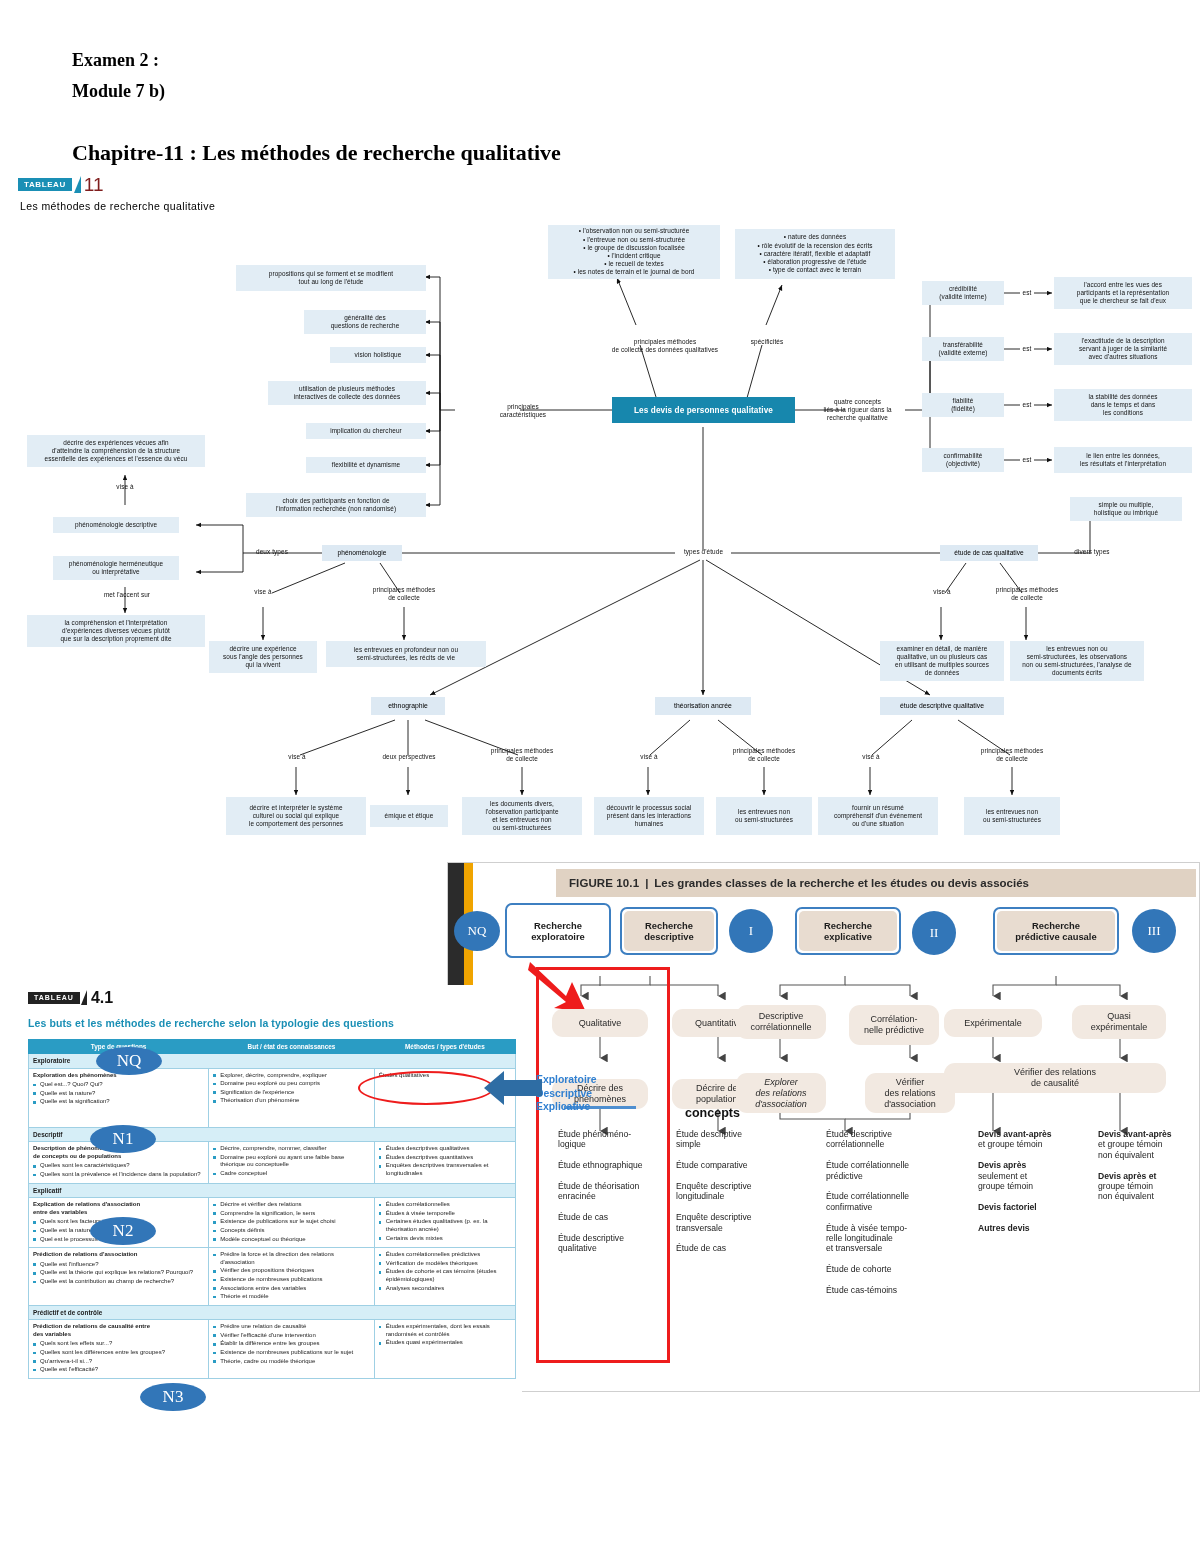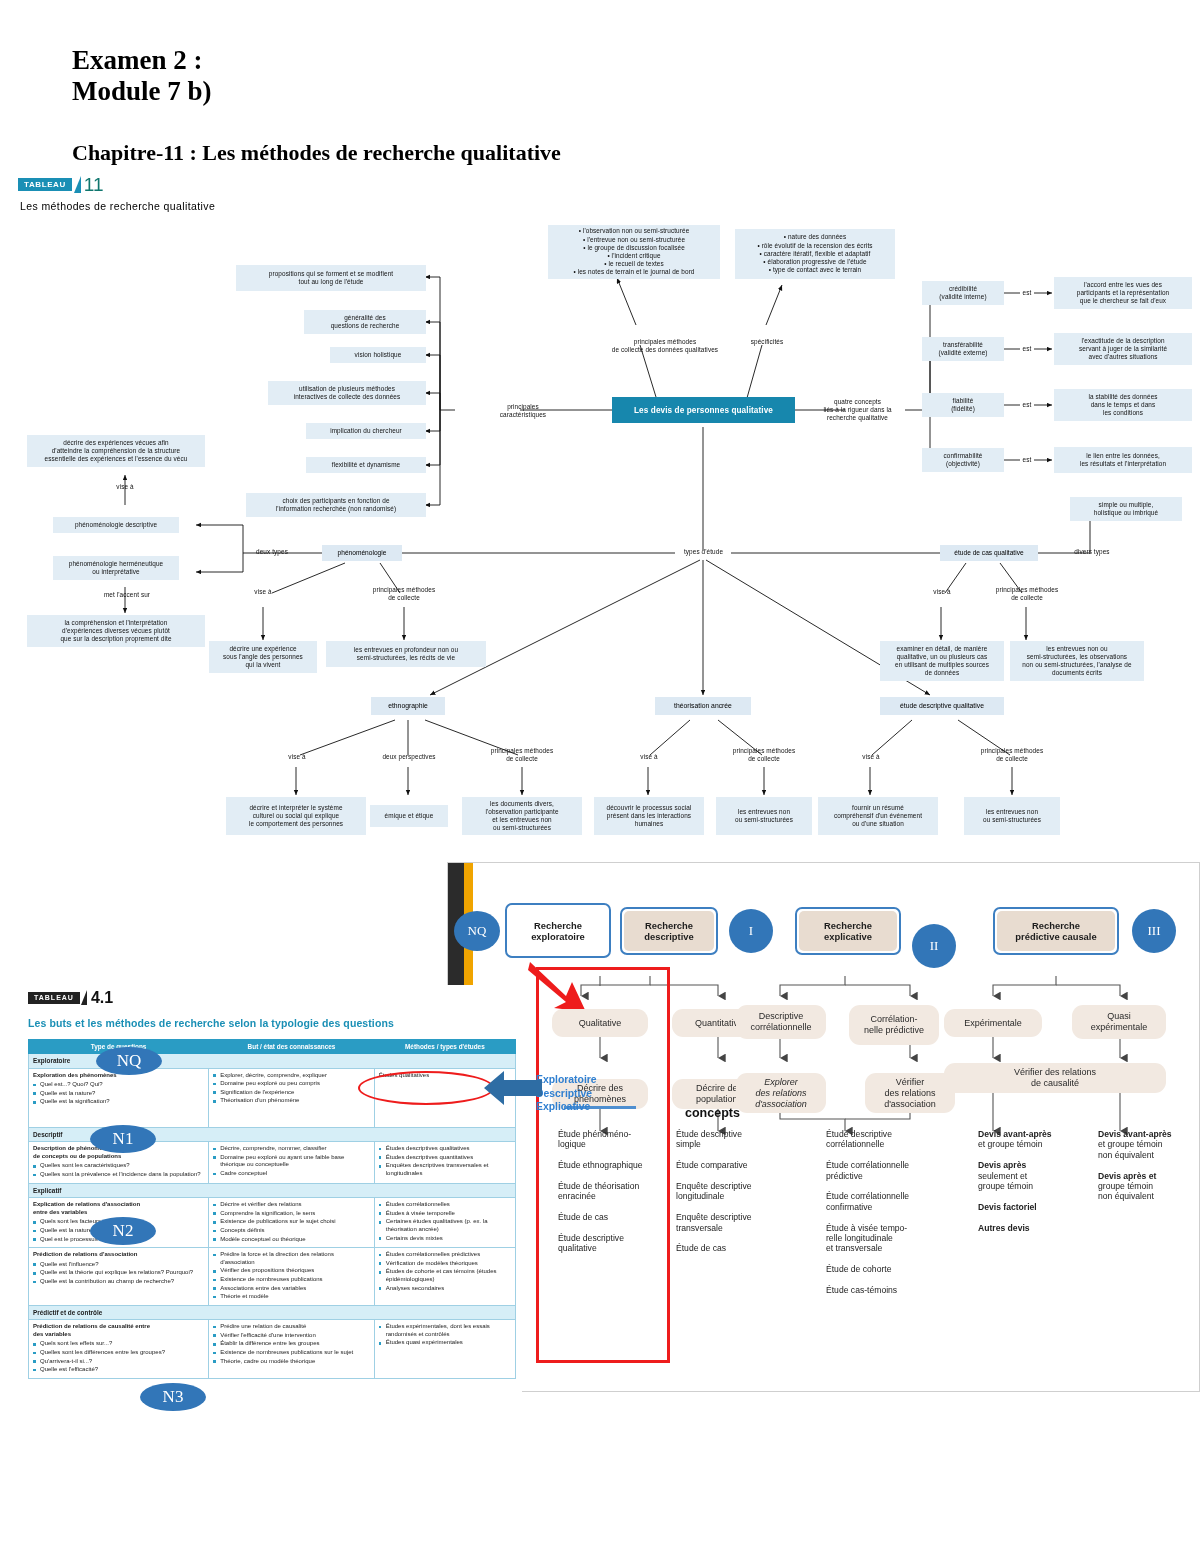--- a/index.html
+++ b/index.html
@@ -1,25 +1,25 @@
 <!DOCTYPE html>
 <html><head>
 <meta charset="utf-8">
 <style>
   html,body{margin:0;padding:0;background:#fff;}
   body{width:1200px;height:1553px;position:relative;font-family:"Liberation Sans",sans-serif;color:#000;overflow:hidden;}
   .abs{position:absolute;}
 
   
-  #hdr-title{left:72px;top:45px;font-family:"Liberation Serif",serif;font-weight:bold;font-size:27px;line-height:31px;}
+  #hdr-title{left:72px;top:45px;font-family:"Liberation Serif",serif;font-weight:bold;font-size:18px;line-height:31px;}
   #hdr-chapline{left:72px;top:140px;font-family:"Liberation Serif",serif;font-weight:bold;font-size:22px;}
   #chap-badge{left:18px;top:176px;display:flex;align-items:center;}
   #chap-badge .tag{background:#1a8fb5;color:#fff;font-size:8px;font-weight:bold;letter-spacing:.6px;padding:2.5px 6px 2px 6px;}
   #chap-badge .slash{width:0;height:0;border-left:7px solid transparent;border-bottom:17px solid #1a8fb5;margin-left:2px;}
-  #chap-badge .num{color:#0f766e;font-size:19px;font-weight:300;margin-left:3px;line-height:17px;}
+  #chap-badge .num{color:#7f1d1d;font-size:19px;font-weight:300;margin-left:3px;line-height:17px;}
   #chap-sub{left:20px;top:200px;font-size:10.5px;letter-spacing:.4px;}
 
   
   #mindmap{left:0;top:215px;width:1200px;height:630px;}
   .nb{position:absolute;background:#e2edf5;color:#111;font-size:6.4px;line-height:8.2px;text-align:center;
       display:flex;align-items:center;justify-content:center;padding:3px 4px;box-sizing:border-box;letter-spacing:.1px;}
   .lbl{position:absolute;font-size:6.4px;line-height:8.2px;text-align:center;color:#111;letter-spacing:.1px;}
   .ctr-node{position:absolute;background:#1787ad;color:#fff;font-weight:bold;font-size:8.2px;
       display:flex;align-items:center;justify-content:center;letter-spacing:.1px;}
   .mnode{position:absolute;background:#dde9f3;font-size:6.8px;display:flex;align-items:center;justify-content:center;
@@ -261,20 +261,25 @@
 
   <div class="lbl" style="left:854px;top:538px;width:34px;">vise à</div>
   <div class="lbl" style="left:960px;top:532px;width:104px;">principales méthodes<br>de collecte</div>
   <div class="nb" style="left:818px;top:582px;width:120px;height:38px;">fournir un résumé<br>compréhensif d'un événement<br>ou d'une situation</div>
   <div class="nb" style="left:964px;top:582px;width:96px;height:38px;">les entrevues non<br>ou semi-structurées</div>
 </div>
 
 <div class="abs" id="fig">
   <div class="blackbar"></div>
   <div class="goldbar"></div>
+  <div class="figtitlebar">
+    <span class="ft">FIGURE 10.1</span>
+    <span class="fs">|</span>
+    <span class="fs" style="font-weight:bold;">Les grandes classes de la recherche et les études ou devis associés</span>
+  </div>
 
   <svg class="figedges">
     <defs>
       <marker id="far" markerWidth="8" markerHeight="8" refX="4" refY="7" orient="auto">
         <path d="M0,0 L4,7 L8,0 z" fill="#444"></path>
       </marker>
     </defs>
     <g stroke="#555" stroke-width="1.1" fill="none">
 
       <path d="M152,113 L152,123"></path>
@@ -308,21 +313,21 @@
   <div class="rbox white" style="left:57px;top:40px;width:106px;height:55px;">
       <div class="inner">Recherche<br>exploratoire</div>
     </div>
   <div class="rbox" style="left:172px;top:44px;width:98px;height:48px;">
       <div class="inner">Recherche<br>descriptive</div>
     </div>
   <div class="circ" style="left:281px;top:46px;width:44px;height:44px;">I</div>
   <div class="rbox" style="left:347px;top:44px;width:106px;height:48px;">
       <div class="inner">Recherche<br>explicative</div>
     </div>
-  <div class="circ" style="left:464px;top:61px;width:44px;height:44px;font-family:Liberation Serif, serif;">II</div>
+  <div class="circ" style="left:464px;top:48px;width:44px;height:44px;font-family:Liberation Serif, serif;">II</div>
   <div class="rbox" style="left:545px;top:44px;width:126px;height:48px;">
       <div class="inner">Recherche<br>prédictive causale</div>
     </div>
   <div class="circ" style="left:684px;top:46px;width:44px;height:44px;">III</div>
 
   <div id="redbox"></div>
 
   <svg class="arrow-red" style="left:78px;top:93px;width:72px;height:60px;" viewBox="0 0 72 60">
     <path d="M4,6 L40,40 L46,26 L60,56 L28,52 L40,46 L2,14 Z" fill="#ee1c1c"></path>
   </svg>

